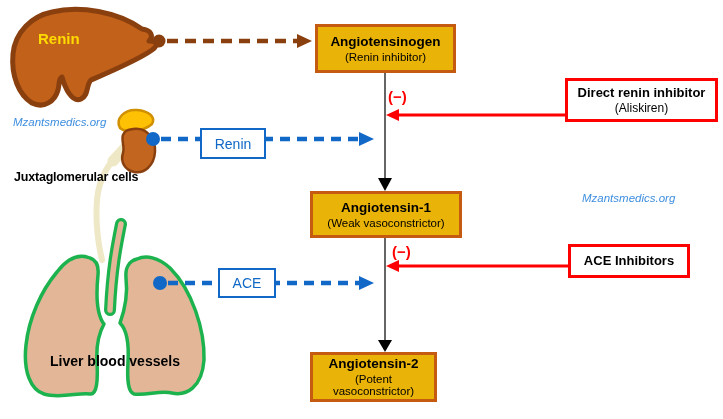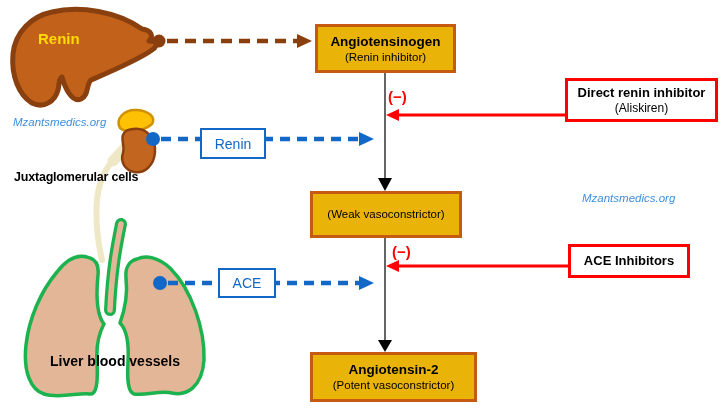--- a/index.html
+++ b/index.html
@@ -107,24 +107,25 @@
   <div class="organ-label" style="left:14px;top:170px;font-size:12.5px;letter-spacing:-0.2px;">Juxtaglomerular cells</div>
   <div class="organ-label" style="left:50px;top:353px;font-size:14px;">Liver blood vessels</div>
   <div class="wm" style="left:582px;top:192px;">Mzantsmedics.org</div>
 
   <div class="pbox" style="left:315px;top:24px;width:141px;height:49px;">
     <div class="t">Angiotensinogen</div>
     <div class="s">(Renin inhibitor)</div>
   </div>
 
   <div class="pbox" style="left:310px;top:191px;width:152px;height:47px;">
+    <div class="t">Angiotensin-1</div>
     <div class="s">(Weak vasoconstrictor)</div>
   </div>
 
-  <div class="pbox" style="left:310px;top:352px;width:167px;height:50px;border-width:3.5px;">
+  <div class="pbox" style="left:310px;top:352px;width:127px;height:50px;border-width:3.5px;">
     <div class="t">Angiotensin-2</div>
     <div class="s">(Potent vasoconstrictor)</div>
   </div>
 
   <div class="ebox" style="left:200px;top:128px;width:66px;height:31px;">
     <span>Renin</span>
   </div>
   <div class="ebox" style="left:218px;top:268px;width:58px;height:30px;">
     <span>ACE</span>
   </div>

